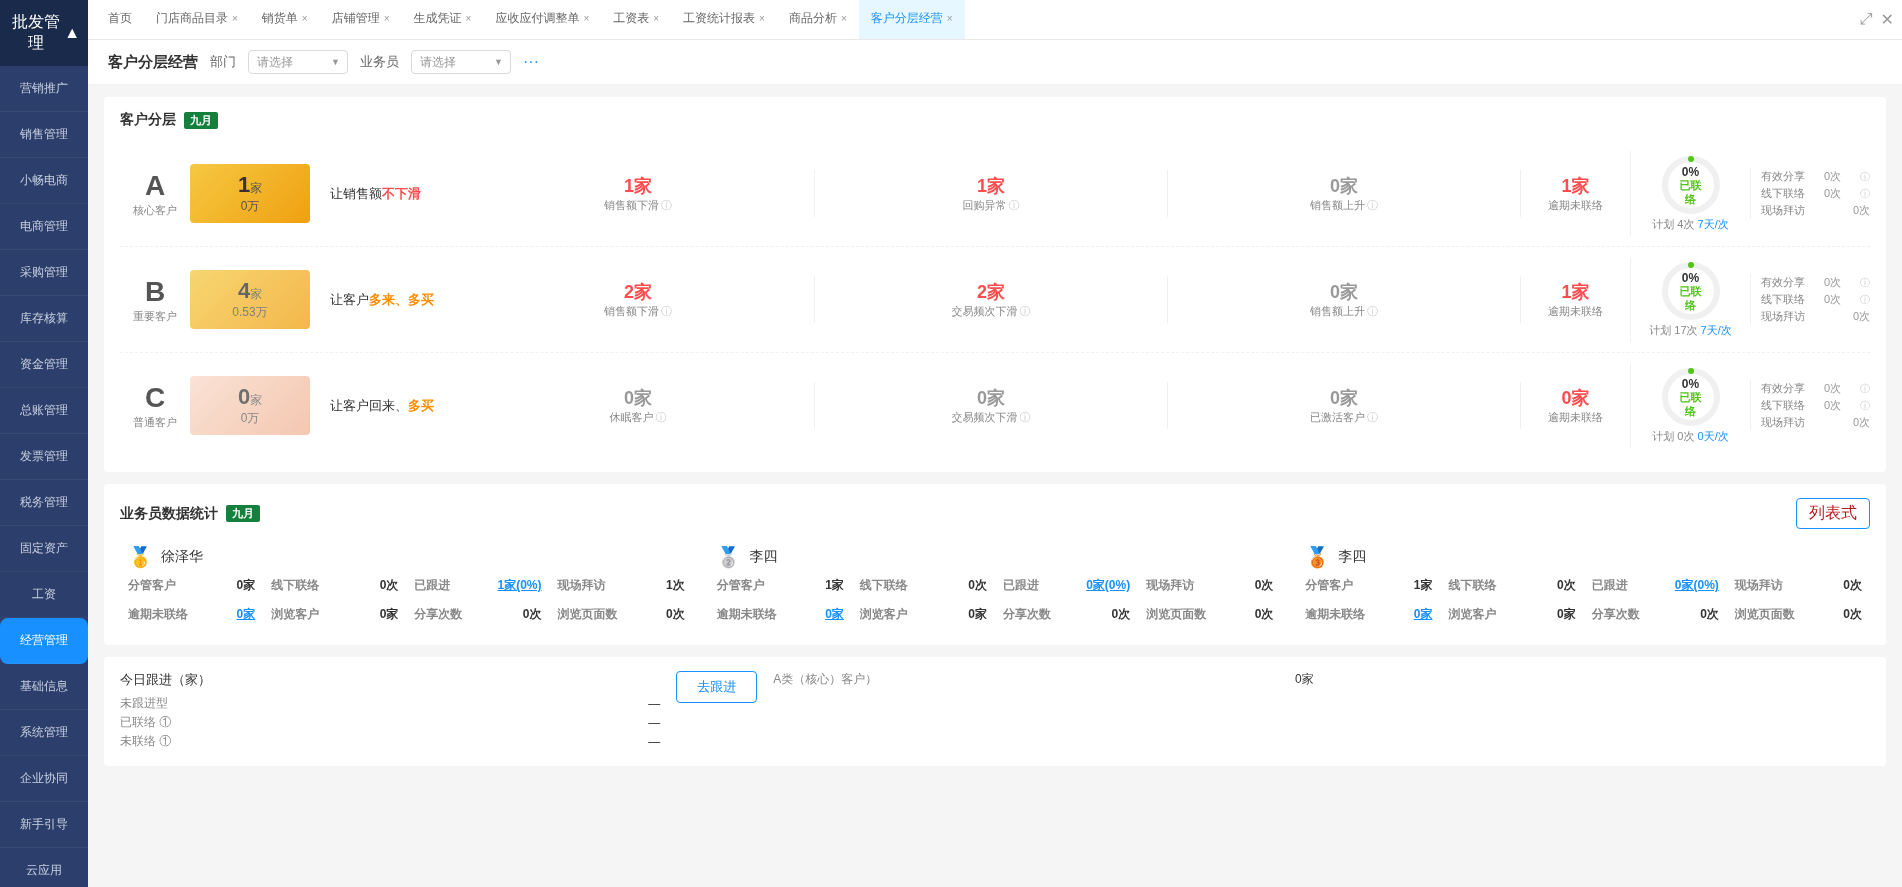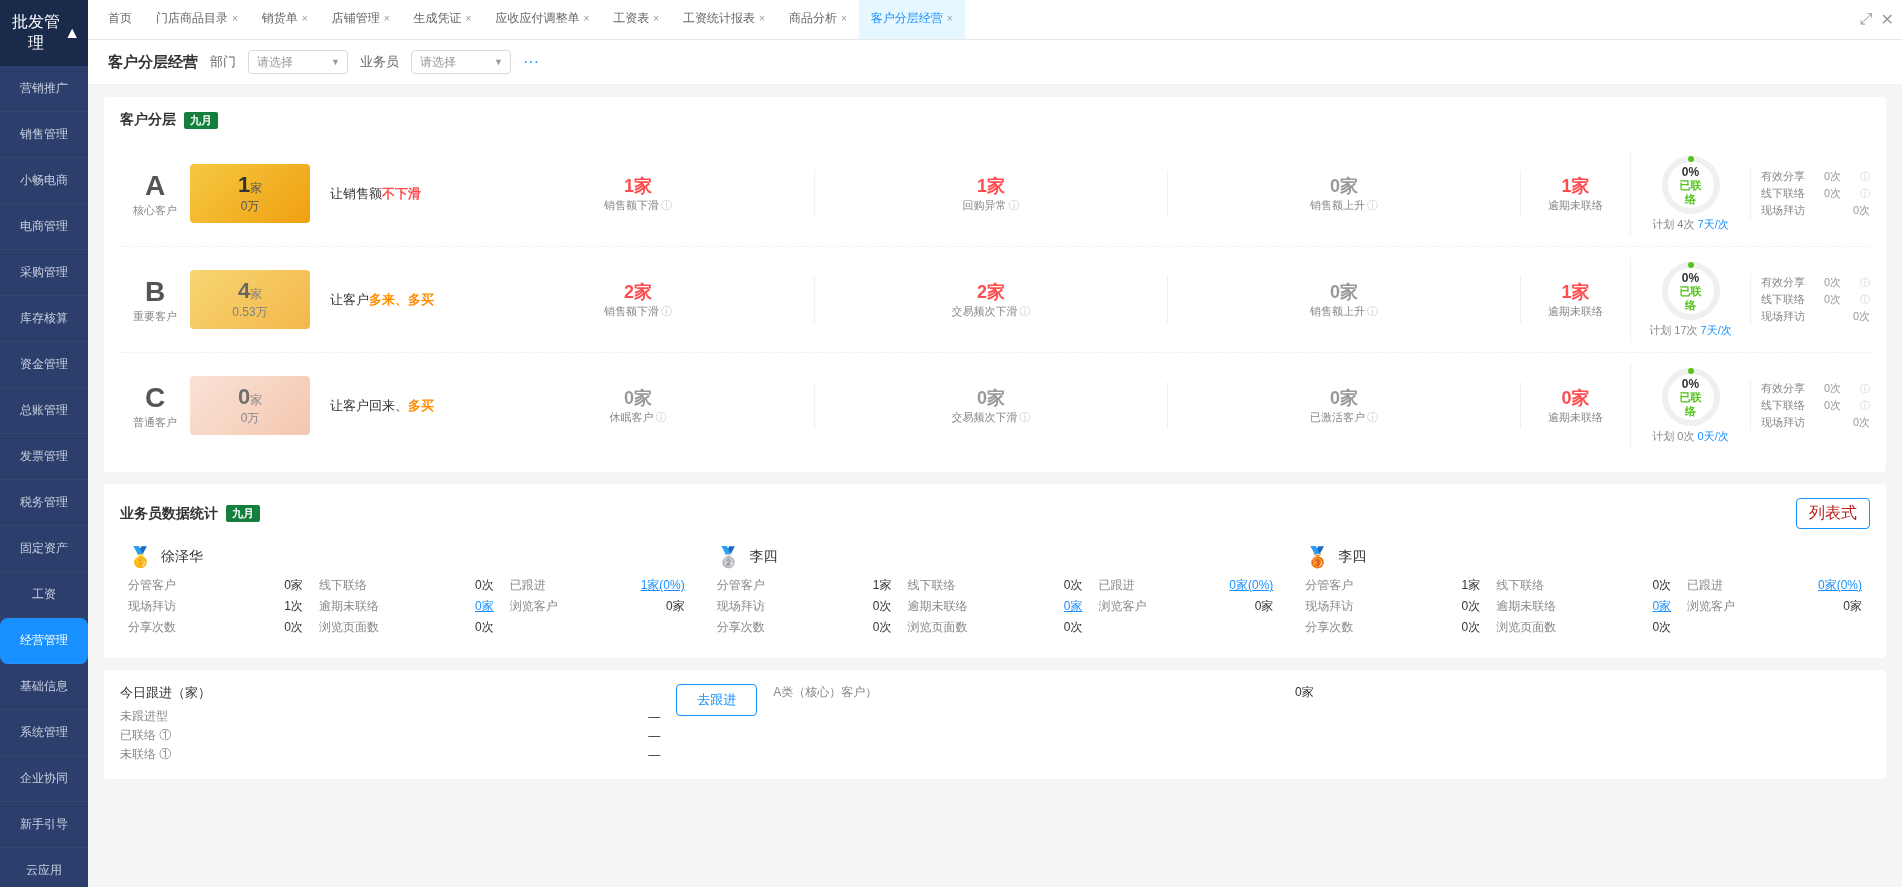--- a/index.html
+++ b/index.html
@@ -292,23 +292,24 @@
     .staff-name-row {
       display: flex;
       align-items: center;
       gap: 8px;
       margin-bottom: 8px;
     }
     .staff-icon { font-size: 20px; }
     .staff-name { font-size: 14px; font-weight: normal; color: #333; }
     .staff-stats-grid {
       display: grid;
-      grid-template-columns: 1fr 1fr 1fr;
-      gap: 4px 16px;
+      grid-template-columns: 1fr 1fr 1fr 1fr;
+      gap: 12px 16px;
       font-size: 12px;
+      font-weight: bold;
     }
     .staff-stat-row { display: flex; align-items: center; justify-content: space-between; gap: 4px; }
     .staff-stat-label { color: #888; white-space: nowrap; }
     .staff-stat-val { color: #333; }
     .staff-stat-val.link { color: #1890ff; text-decoration: underline; cursor: pointer; }
 
     
     .followup-section { background: #fff; border-radius: 4px; padding: 14px 16px; }
     .followup-title { font-size: 14px; font-weight: bold; color: #333; margin-bottom: 12px; }
     .followup-grid { display: grid; grid-template-columns: 1fr auto 1fr 1fr; gap: 16px; align-items: start; }

